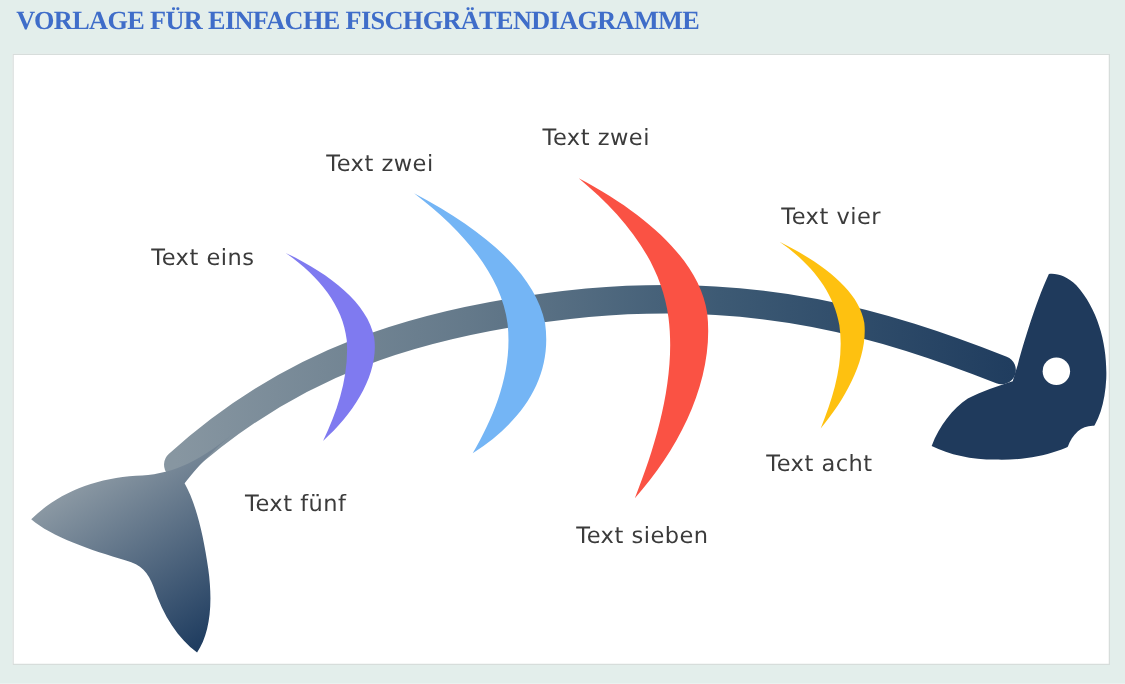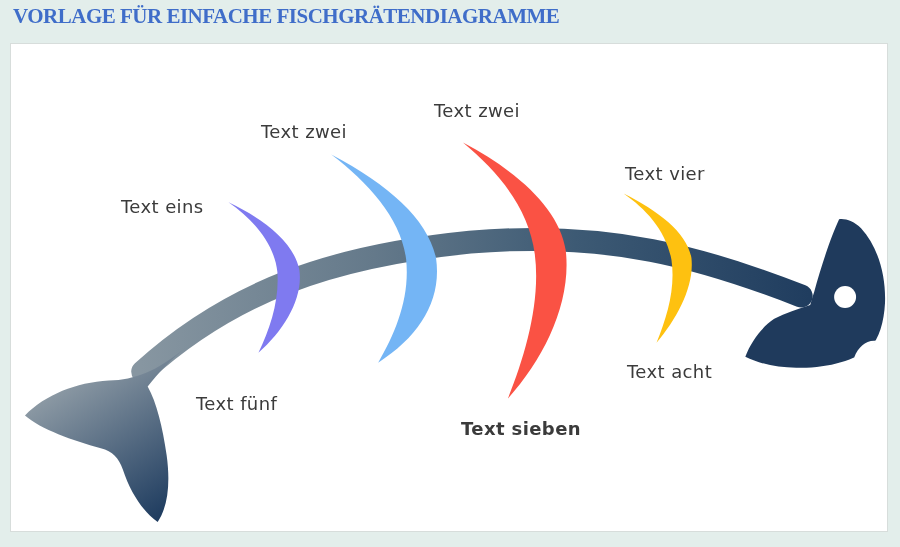--- a/index.html
+++ b/index.html
@@ -80,16 +80,16 @@
       <path d="M624,193 C660,211 688,233 692,258 C695,286 678,318 657,343
                C668,316 676,288 672,260 C667,231 647,209 624,193 Z" fill="#fec110"></path>
     </svg>
 
     <span class="bone-label" style="left:110px; top:153px;">Text eins</span>
     <span class="bone-label" style="left:250px; top:78px;">Text zwei</span>
     <span class="bone-label" style="left:423px; top:57px;">Text zwei</span>
     <span class="bone-label" style="left:614px; top:120px;">Text vier</span>
 
     <span class="bone-label" style="left:185px; top:326px;margin-top:24px;">Text fünf</span>
-    <span class="bone-label" style="left:450px; top:375px;font-weight:bold;">Text sieben</span>
-    <span class="bone-label" style="left:616px; top:318px;">Text acht</span>
+    <span class="bone-label" style="left:450px; top:375px;">Text sieben</span>
+    <span class="bone-label" style="left:602px; top:318px;">Text acht</span>
   </div>
 </div>
 
 </body></html>

